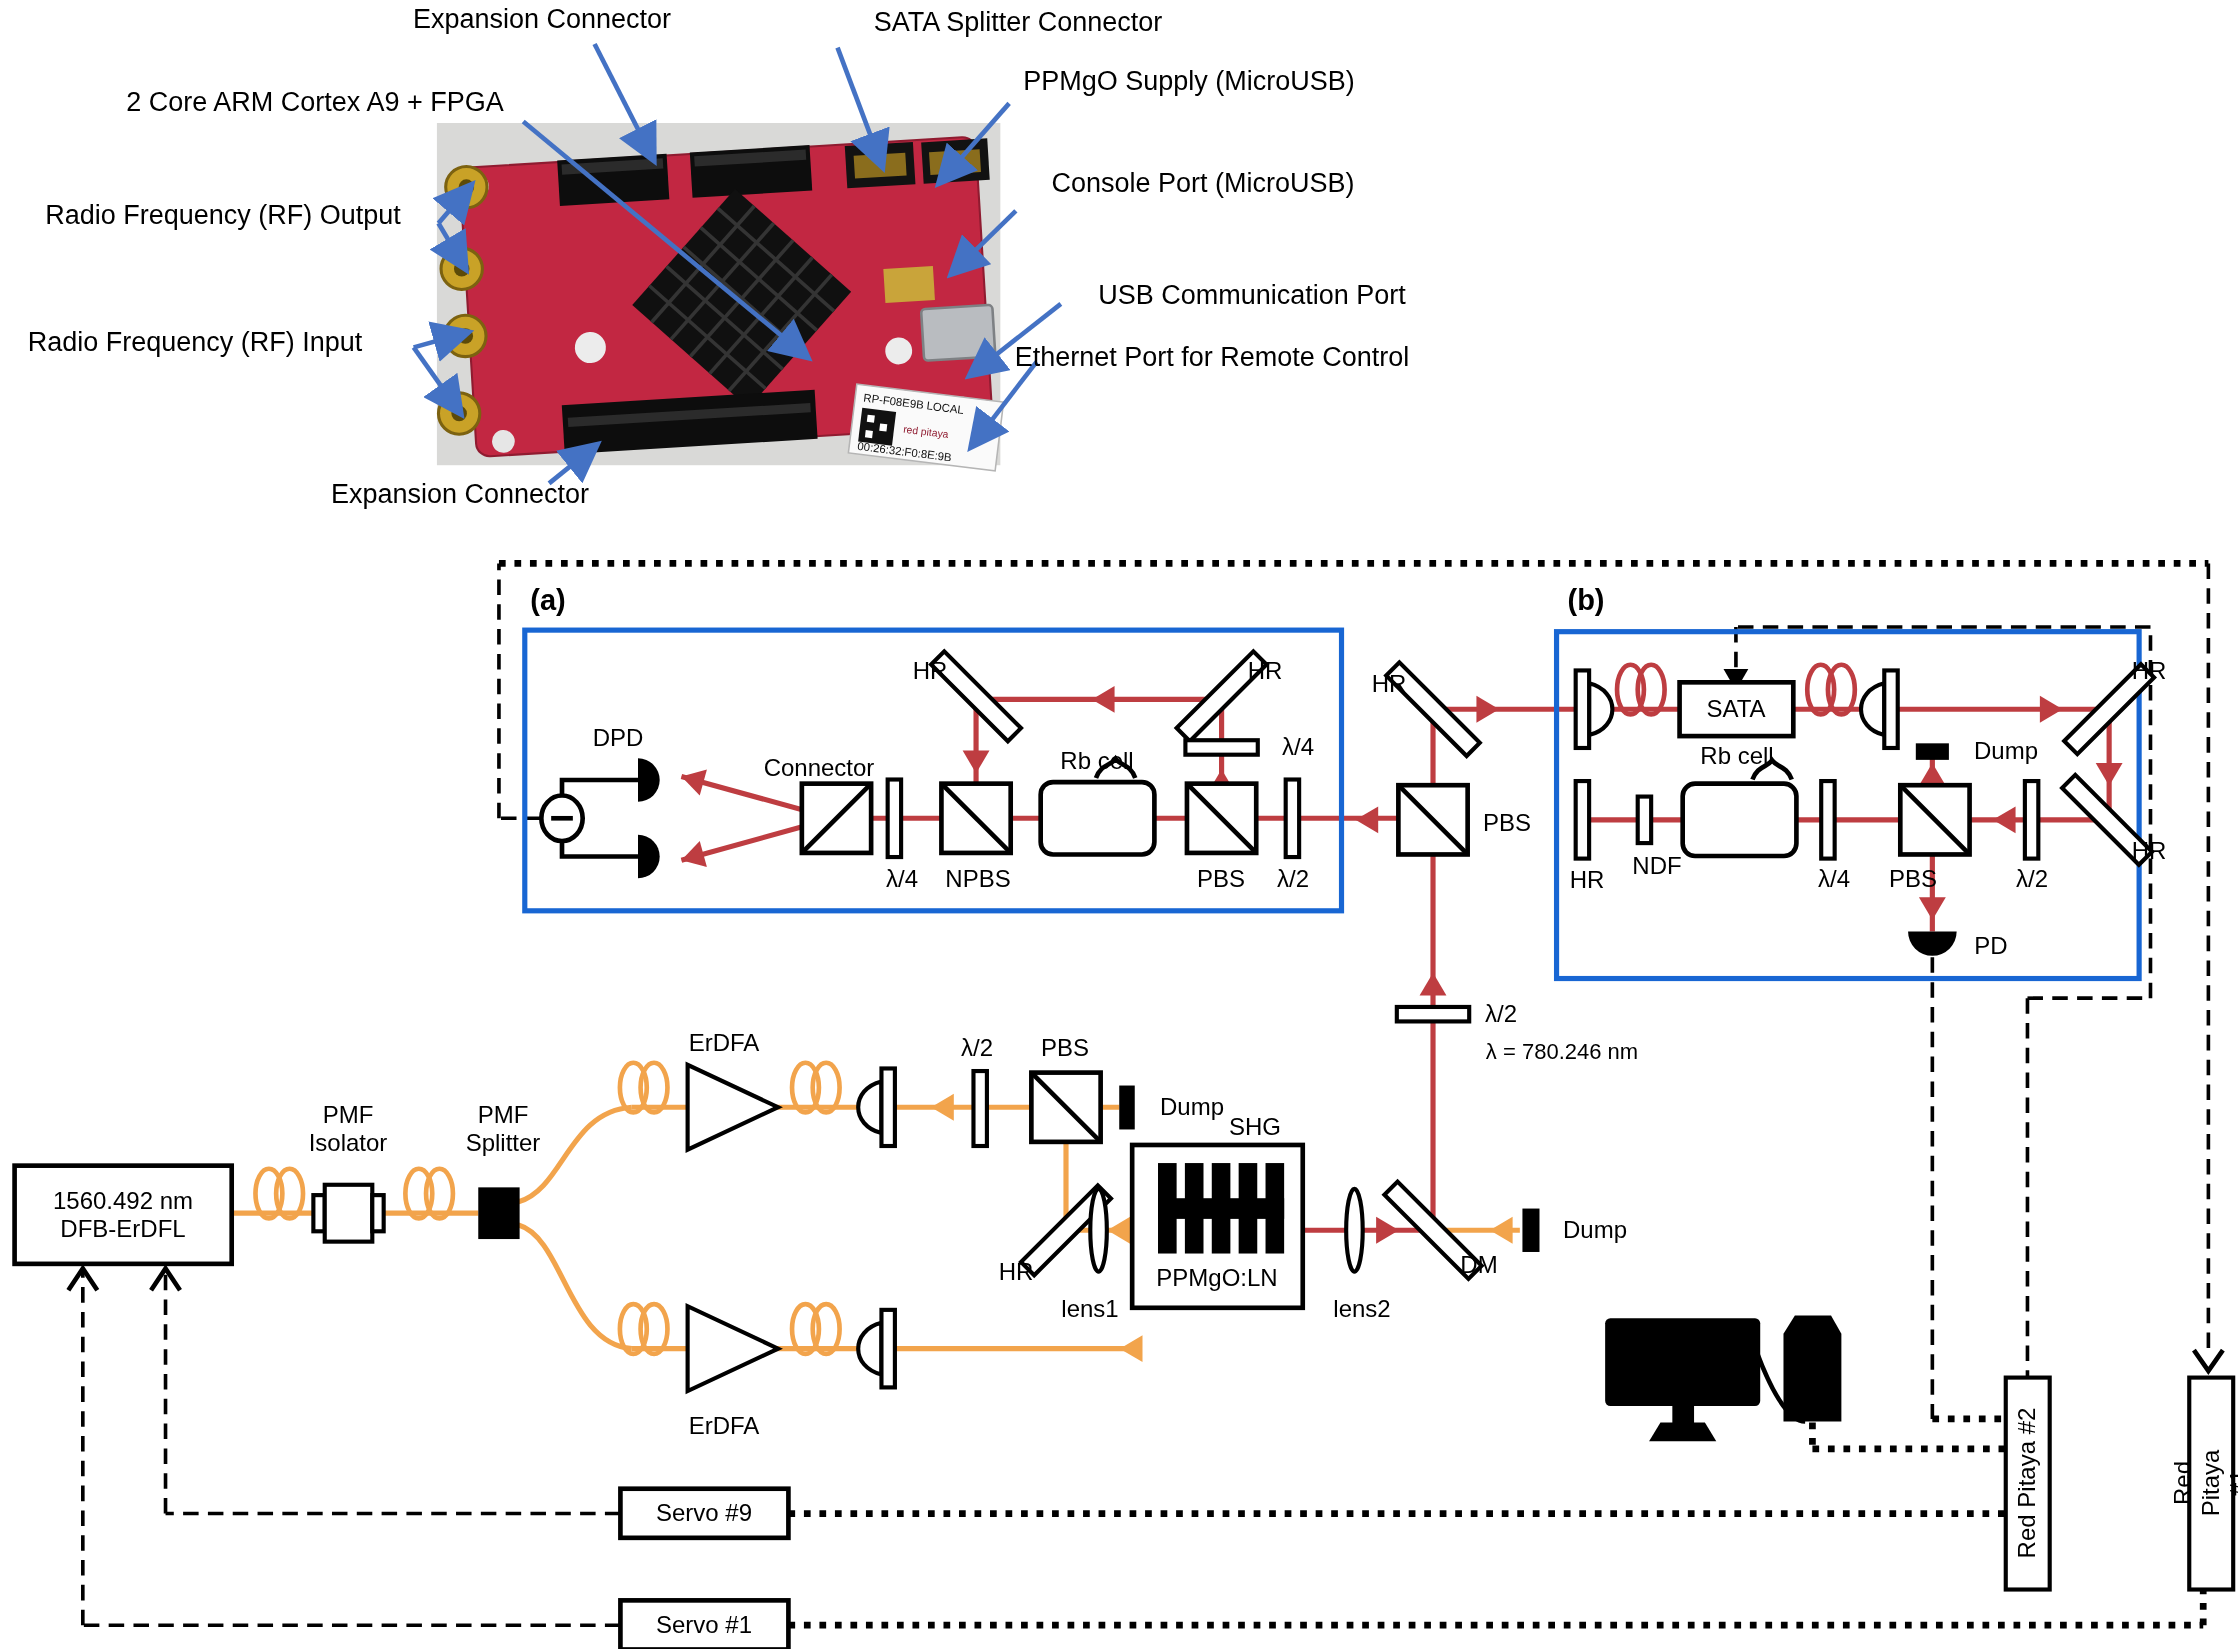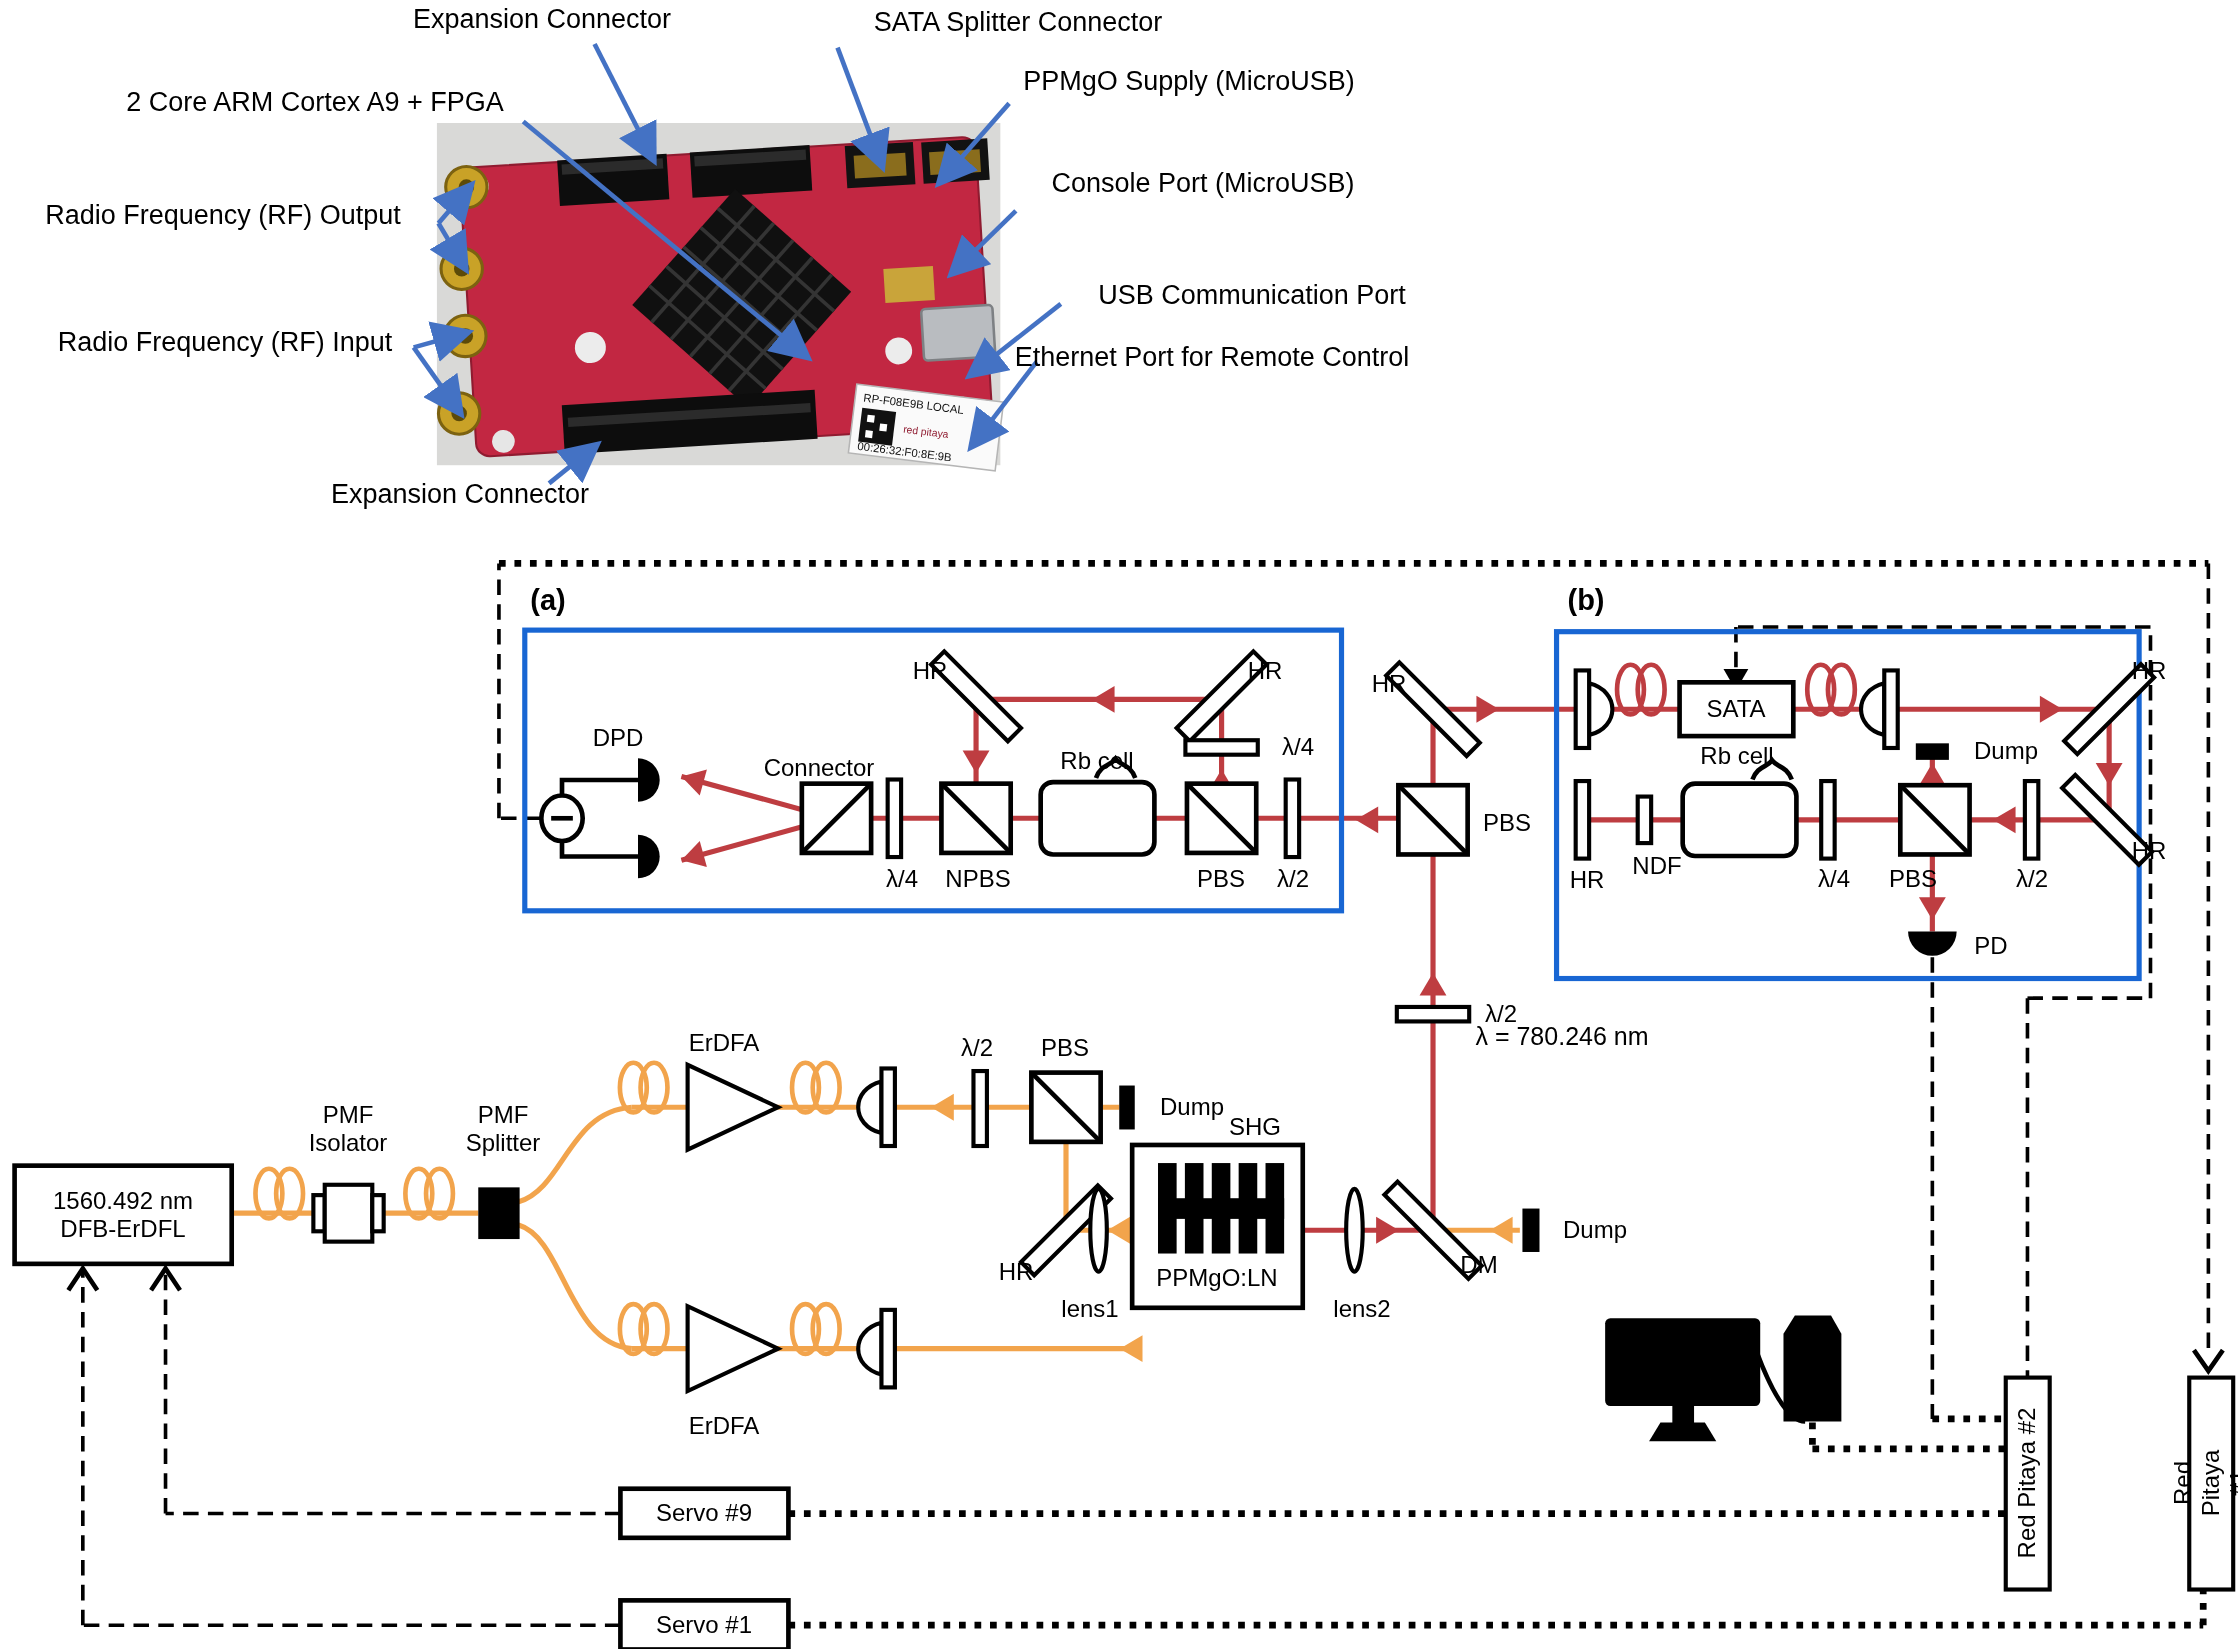--- a/index.html
+++ b/index.html
@@ -4,21 +4,21 @@
 <style>
   html,body{margin:0;padding:0;background:#fff;}
   #stage{position:relative;width:2239px;height:1650px;background:#fff;
          font-family:"Liberation Sans",sans-serif;color:#000;overflow:hidden;}
   #stage svg{position:absolute;left:0;top:0;}
   .lbl{position:absolute;transform:translate(-50%,-50%);font-size:24px;line-height:1.16;
        white-space:pre-line;text-align:center;color:#000;}
   .cap{font-size:27px;}
   .pan{font-size:29px;font-weight:bold;}
   .rot{transform:translate(-50%,-50%) rotate(-90deg);}
-  .lam{font-size:25px;}
+  .lam{font-size:22px;margin-top:16px;}
   
   .bm{stroke:#BE3D41;stroke-width:10;fill:none;}
   .bmA{fill:#BE3D41;stroke:none;}
   .fb{stroke:#F2A44C;stroke-width:10;fill:none;}
   .fbA{fill:#F2A44C;stroke:none;}
   .opt{fill:#fff;stroke:#000;stroke-width:8;}
   .opt9{fill:#fff;stroke:#000;stroke-width:9;}
   .thin{stroke:#000;stroke-width:9;fill:none;}
   .wire{stroke:#000;stroke-width:9;fill:none;}
   .dsh{stroke:#000;stroke-width:7;fill:none;stroke-dasharray:30 18;}
@@ -390,21 +390,21 @@
 </svg>
 
 <div class="lbl cap" style="left:542px;top:19.6px">Expansion Connector</div>
 <div class="lbl cap" style="left:1018px;top:23px">SATA Splitter Connector</div>
 <div class="lbl cap" style="left:1189px;top:82px">PPMgO Supply (MicroUSB)</div>
 <div class="lbl cap" style="left:315px;top:103px">2 Core ARM Cortex A9 + FPGA</div>
 <div class="lbl cap" style="left:1203px;top:184px">Console Port (MicroUSB)</div>
 <div class="lbl cap" style="left:1252px;top:296px">USB Communication Port</div>
 <div class="lbl cap" style="left:1212px;top:358px">Ethernet Port for Remote Control</div>
 <div class="lbl cap" style="left:223px;top:216px">Radio Frequency (RF) Output</div>
-<div class="lbl cap" style="left:225px;top:343px">Radio Frequency (RF) Input</div>
+<div class="lbl cap" style="left:195px;top:343px">Radio Frequency (RF) Input</div>
 <div class="lbl cap" style="left:460px;top:495px">Expansion Connector</div>
 
 <div class="lbl pan" style="left:548px;top:601px">(a)</div>
 <div class="lbl pan" style="left:1586px;top:601px">(b)</div>
 
 <div class="lbl" style="left:618px;top:738px">DPD</div>
 <div class="lbl" style="left:819px;top:768px">Connector</div>
 <div class="lbl" style="left:930px;top:671px">HR</div>
 <div class="lbl" style="left:1265px;top:671px">HR</div>
 <div class="lbl" style="left:1298px;top:747px">λ/4</div>

